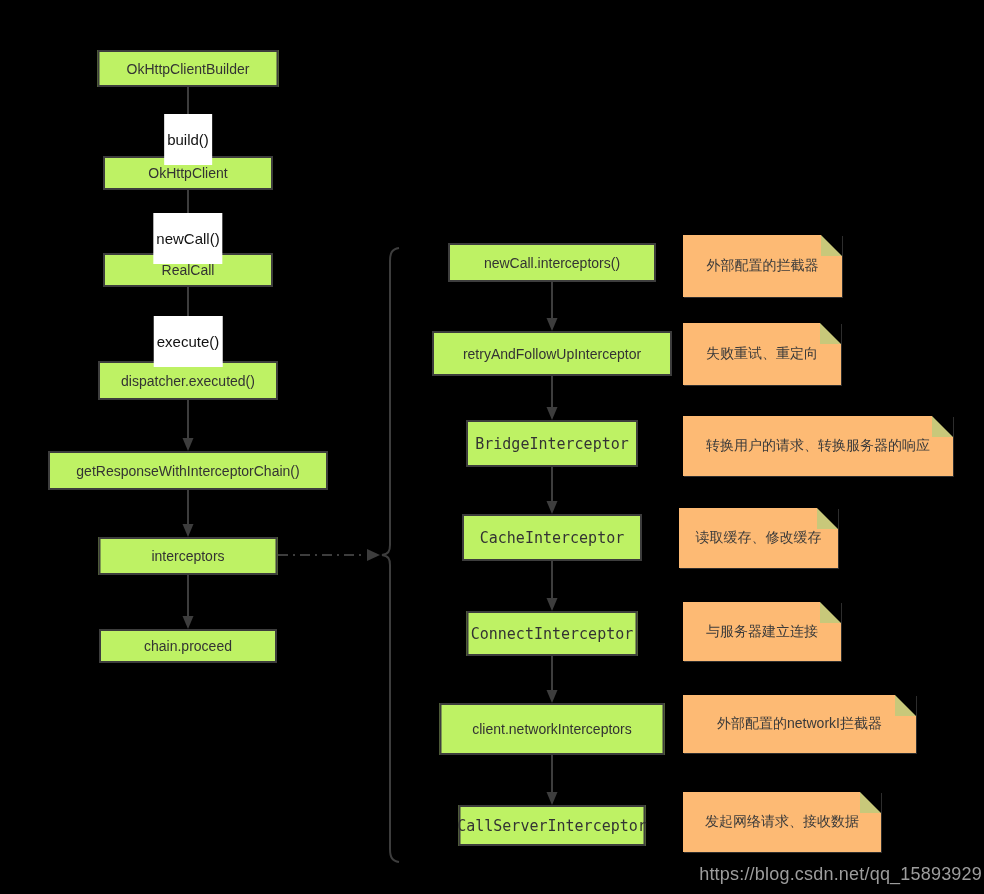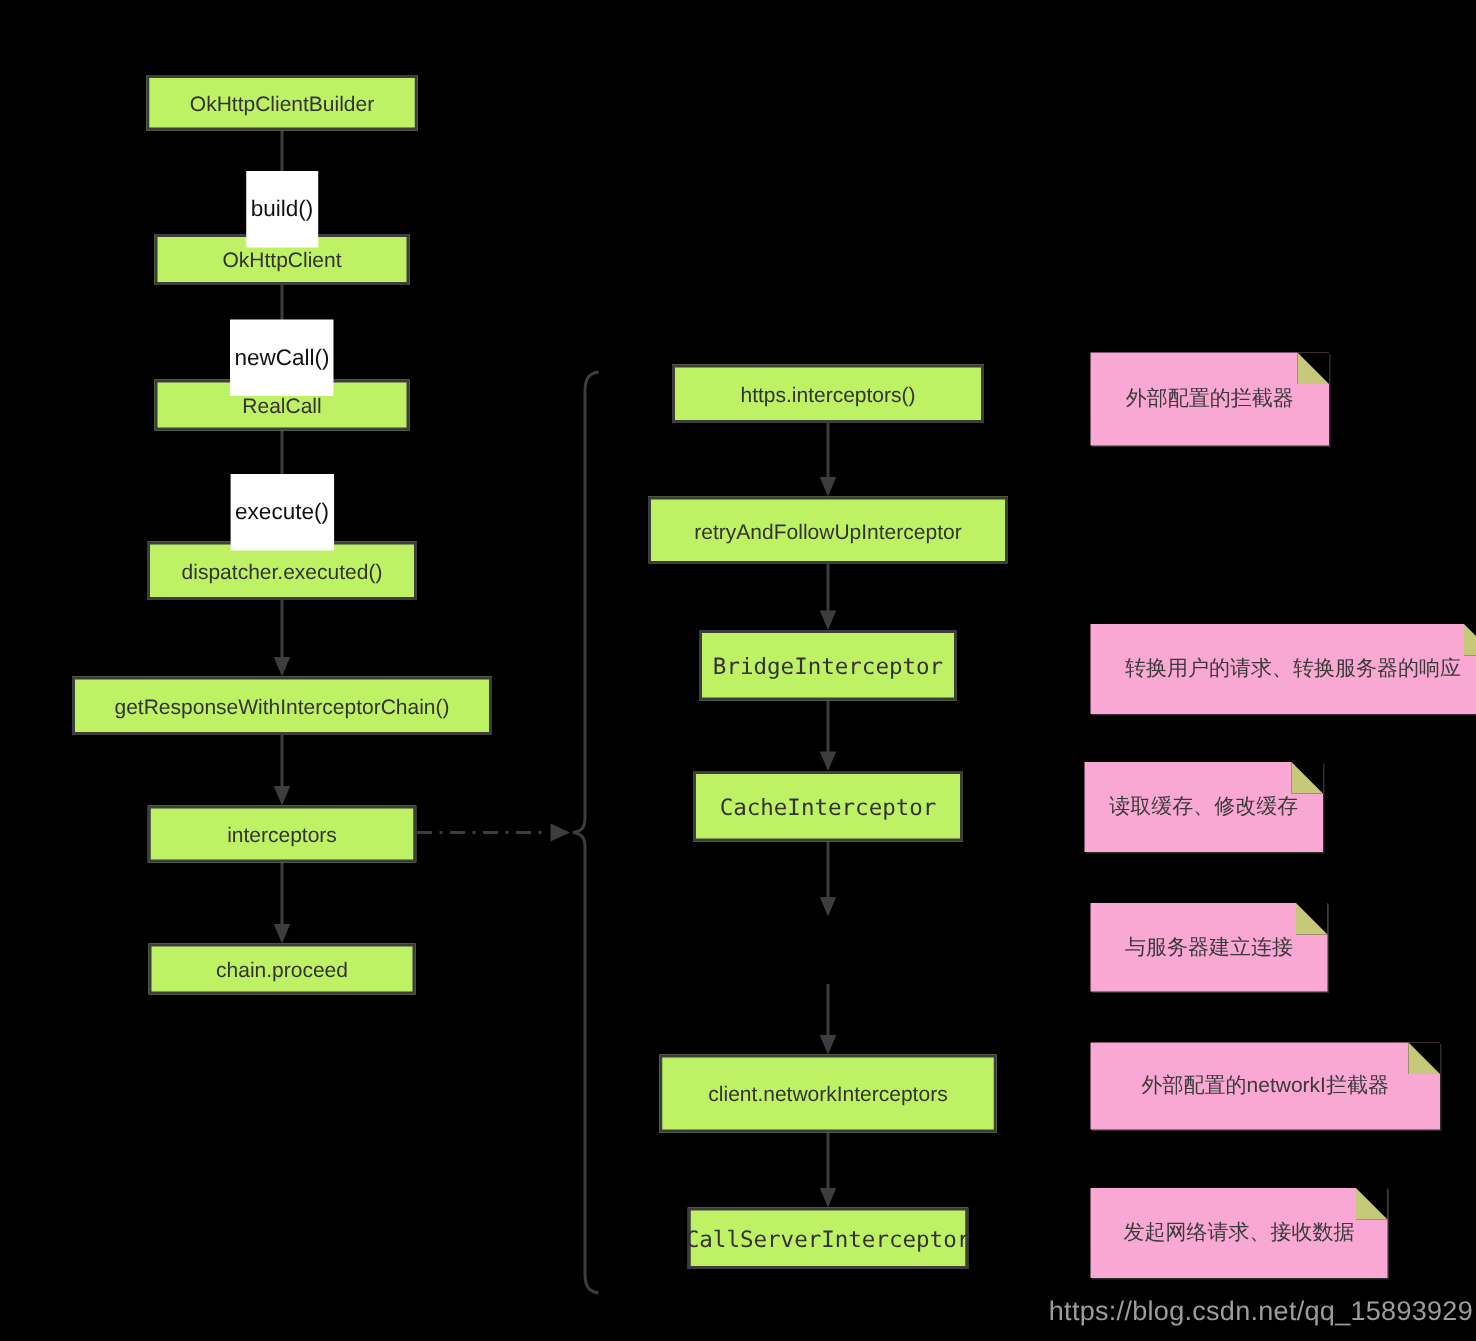--- a/index.html
+++ b/index.html
@@ -6,23 +6,23 @@
   .canvas{position:relative;width:984px;height:894px;background:#000;overflow:hidden;
           font-family:"Liberation Sans","DejaVu Sans",sans-serif;}
   .wires{position:absolute;left:0;top:0;z-index:1;}
   .node{position:absolute;z-index:2;box-sizing:border-box;background:#bef264;
         border:2px solid #3d3d3d;color:#333;font-size:14px;
         display:flex;align-items:center;justify-content:center;
         transform:translateX(-50%);white-space:nowrap;}
   .node.mono{font-family:"DejaVu Sans Mono","Liberation Mono",monospace;font-size:15px;}
   .chip{position:absolute;z-index:3;background:#fff;color:#111;font-size:15px;
         line-height:19px;padding:16px 3px;transform:translateX(-50%);white-space:nowrap;}
-  .note{position:absolute;z-index:2;background:#f9a8d4;color:#3a3a3a;font-size:14px;
+  .note{position:absolute;z-index:2;background:#fdba74;color:#3a3a3a;font-size:14px;
         display:flex;align-items:center;justify-content:center;text-align:center;
-        box-shadow:1px 1px 0 rgba(130,130,130,.35);white-space:nowrap;margin-left:44px;}
+        box-shadow:1px 1px 0 rgba(130,130,130,.35);white-space:nowrap;}
   .note::before{content:"";position:absolute;top:0;right:0;width:0;height:0;
         border-top:21px solid #000;border-left:21px solid #c8c87a;}
   .watermark{position:absolute;z-index:3;right:2px;top:864px;color:#9d9d9d;
         font-size:18px;letter-spacing:.2px;}
 </style>
 </head>
 <body>
 
 <div class="canvas">
 
@@ -96,28 +96,30 @@
   <div class="node" style="left:188px;top:253px;width:170px;height:34px">RealCall</div>
   <div class="node" style="left:188px;top:451px;width:280px;height:39px">getResponseWithInterceptorChain()</div>
   <div class="node" style="left:188px;top:361px;width:180px;height:39px">dispatcher.executed()</div>
   <div class="node" style="left:188px;top:537px;width:179px;height:38px">interceptors</div>
   <div class="node" style="left:188px;top:629px;width:178px;height:34px">chain.proceed</div>
 
   <div class="chip" style="left:188px;top:114px">build()</div>
   <div class="chip" style="left:188px;top:213px">newCall()</div>
   <div class="chip" style="left:188px;top:316px">execute()</div>
 
-  <div class="node" style="left:552px;top:243px;width:208px;height:39px">https.interceptors()</div>
+  <div class="node" style="left:552px;top:243px;width:208px;height:39px">newCall.interceptors()</div>
   <div class="node" style="left:552px;top:331px;width:240px;height:45px">retryAndFollowUpInterceptor</div>
   <div class="node mono" style="left:552px;top:420px;width:172px;height:47px">BridgeInterceptor</div>
   <div class="node mono" style="left:552px;top:514px;width:180px;height:47px">CacheInterceptor</div>
+  <div class="node mono" style="left:552px;top:611px;width:171px;height:45px">ConnectInterceptor</div>
   <div class="node" style="left:552px;top:703px;width:225px;height:52px">client.networkInterceptors</div>
   <div class="node mono" style="left:552px;top:805px;width:187px;height:41px">CallServerInterceptor</div>
 
   <div class="note" style="left:683px;top:235px;width:159px;height:62px">外部配置的拦截器</div>
+  <div class="note" style="left:683px;top:323px;width:158px;height:62px">失败重试、重定向</div>
   <div class="note" style="left:683px;top:416px;width:270px;height:60px">转换用户的请求、转换服务器的响应</div>
   <div class="note" style="left:679px;top:508px;width:159px;height:60px">读取缓存、修改缓存</div>
   <div class="note" style="left:683px;top:602px;width:158px;height:59px">与服务器建立连接</div>
   <div class="note" style="left:683px;top:695px;width:233px;height:58px">外部配置的networkI拦截器</div>
   <div class="note" style="left:683px;top:792px;width:198px;height:60px">发起网络请求、接收数据</div>
 
   <div class="watermark">https://blog.csdn.net/qq_15893929</div>
 
 </div>
 

